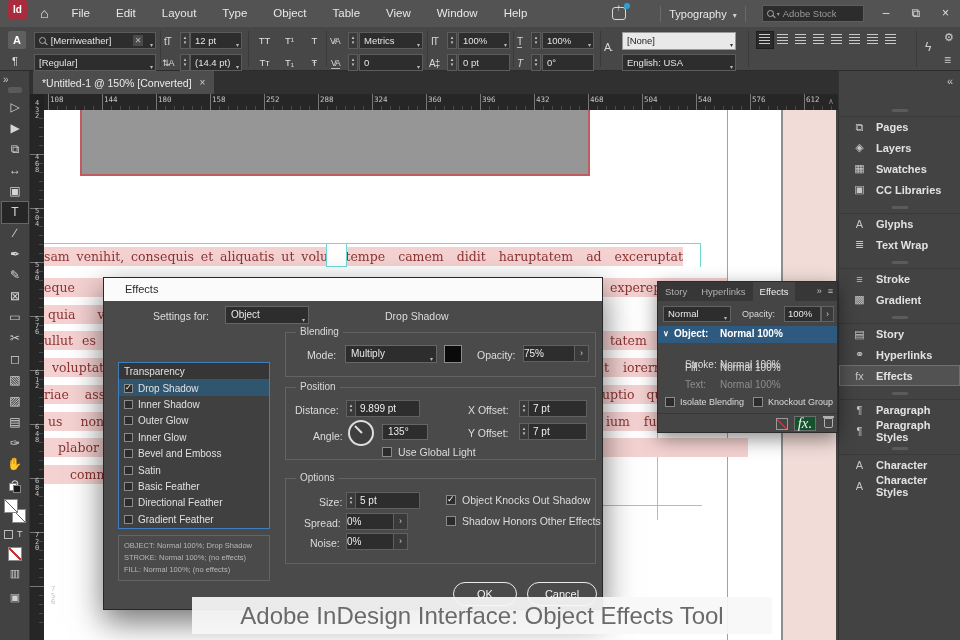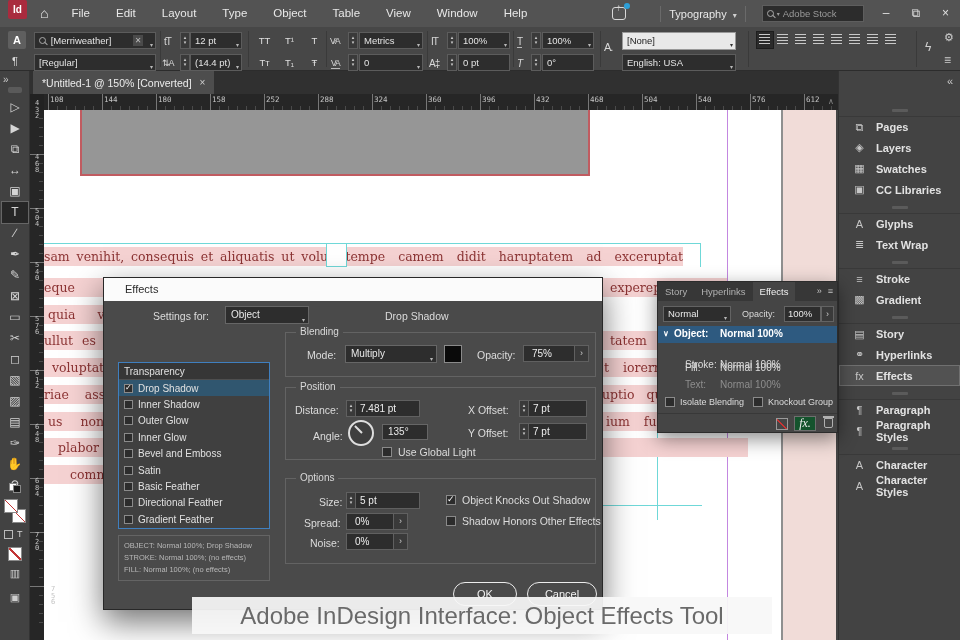--- a/index.html
+++ b/index.html
@@ -117,21 +117,21 @@
 .fxrow .val{position:absolute;left:62px;top:2px}
 .fxrow.selected{background:#2e5a80;color:#fff;font-weight:bold}
 .fxrow.selected .chev2{visibility:visible}
 .fxrow.selected .lab{left:16px}
 .fxrow.dimmed{color:#8e8e8e}
 .fxcb{position:absolute;display:flex;gap:5px;align-items:center;font-size:9px;color:#dcdcdc}
 .cb{display:inline-block;width:10px;height:10px;background:#2c2c2c;border:1px solid #8a8a8a;position:relative;flex:none}
 .cb.on::after{content:'✓';position:absolute;left:0;top:-2px;font-size:9px;color:#fff}
 .fxbottom{position:absolute;left:0;bottom:0;width:179px;height:19px;border-top:1px solid #383838}
 .slashsq{position:absolute;width:12px;height:12px;border:1px solid #999;background:linear-gradient(to top right,transparent 45%,#c33 45%,#c33 55%,transparent 55%)}
-.fxbtn{position:absolute;width:22px;height:15px;background:#14532d;border:1px solid #6e6e6e;color:#eee;font-size:12px;font-style:italic;text-align:center;line-height:13px;font-family:"Liberation Serif",serif}
+.fxbtn{position:absolute;width:22px;height:15px;background:#14532d;border:1px solid #6e6e6e;color:#eee;font-size:15px;font-style:italic;text-align:center;line-height:13px;font-family:"Liberation Serif",serif}
 .trash{position:absolute;width:9px;height:10px;border:1px solid #b0b0b0;border-radius:0 0 2px 2px}
 .trash::before{content:'';position:absolute;top:-3px;left:-2px;right:-2px;height:2px;background:#b0b0b0}
 
 
 .dialog{position:absolute;left:103px;top:277px;width:500px;height:333px;background:#4a4a4a;border:1px solid #282828;box-shadow:0 12px 30px rgba(0,0,0,.55);z-index:30}
 .dtitle{height:23px;background:#fbfbfb;color:#2b2b2b;font-size:11px;line-height:23px;padding-left:21px}
 .dbody{position:relative;height:310px}
 .dlbl{position:absolute;font-size:10.5px;color:#dcdcdc;white-space:nowrap}
 .dd{position:absolute;height:18px;background:#2d2d2d;border:1px solid #666;font-size:10px;color:#e8e8e8;line-height:16px;padding:0 16px 0 5px;white-space:nowrap}
 .dd .chev{position:absolute;right:3px;top:5px;font-size:6px;color:#b5b5b5}
@@ -144,21 +144,21 @@
 .dsummary{position:absolute;left:14px;top:234px;width:152px;height:46px;border:1px solid #646464;font-size:7.5px;color:#b8b8b8;padding:4px 5px;line-height:1.6}
 .fset{position:absolute;border:1px solid #636363}
 .fset .leg{position:absolute;top:-7px;left:10px;background:#4a4a4a;padding:0 4px;font-size:10px;color:#d9d9d9}
 .swatch{position:absolute;width:18px;height:18px;background:#0a0a0a;border:1px solid #8a8a8a}
 .sfld{position:absolute;display:flex;height:17px}
 .stp2{width:10px;background:#3a3a3a;border:1px solid #606060;font-size:5px;color:#ccc;text-align:center;flex:none}
 .stp2::before{content:'▴';display:block;margin-top:2px;line-height:5px}
 .stp2::after{content:'▾';display:block;line-height:5px}
 .fbox{flex:1;background:#2d2d2d;border:1px solid #606060;border-left:none;font-size:10px;line-height:15px;color:#eee;padding:0 4px;white-space:nowrap}
 .afld{position:absolute;display:flex;height:17px}
-.fbox2{flex:1;background:#2d2d2d;border:1px solid #606060;font-size:10px;line-height:15px;color:#eee;padding:0 8px}
+.fbox2{flex:1;background:#2d2d2d;border:1px solid #606060;font-size:10px;line-height:15px;color:#eee;padding:0 0}
 .abtn{width:14px;background:#3a3a3a;border:1px solid #606060;border-left:none;color:#ccc;font-size:9px;text-align:center;line-height:15px;flex:none}
 .dial{position:absolute;width:26px;height:26px;border:2px solid #dedede;border-radius:50%;background:#3e3e3e}
 .dial::after{content:'';position:absolute;left:2px;top:10px;width:10px;height:2px;background:#dedede;transform:rotate(45deg);transform-origin:100% 50%}
 .cbl{position:absolute;display:flex;gap:6px;align-items:center;font-size:10.5px;color:#dcdcdc;white-space:nowrap}
 .dbtn{position:absolute;height:24px;border:1px solid #ececec;border-radius:12px;font-size:11px;color:#f0f0f0;text-align:center;line-height:22px}
 
 
 .caption{position:absolute;left:192px;top:597px;width:580px;height:37px;background:rgba(247,247,247,.93);display:flex;align-items:center;justify-content:center;font-size:24px;color:#6a6a6a;z-index:40}
 </style>
 </head>
@@ -590,21 +590,21 @@
           <span class="fbox2">75%</span>
             <span class="abtn">›</span>
         </div>
       </div>
 
       <div class="fset" style="left:181px;top:86px;width:311px;height:73px">
         <span class="leg">Position</span>
         <span class="dlbl" style="left:9px;top:16px">Distance:</span>
         <div class="sfld" style="left:60px;top:12px;width:74px">
           <span class="stp2"></span>
-            <span class="fbox">7.481 pt</span>
+            <span class="fbox">9.899 pt</span>
         </div>
         <span class="dlbl" style="left:182px;top:16px">X Offset:</span>
         <div class="sfld" style="left:233px;top:12px;width:68px">
           <span class="stp2"></span>
             <span class="fbox">7 pt</span>
         </div>
         <span class="dlbl" style="left:27px;top:42px">Angle:</span>
         <div class="dial" style="left:62px;top:32px"></div>
         <div class="dd" style="left:96px;top:36px;width:46px;height:16px;line-height:14px"><span>135°</span></div>
         <span class="dlbl" style="left:182px;top:39px">Y Offset:</span>

